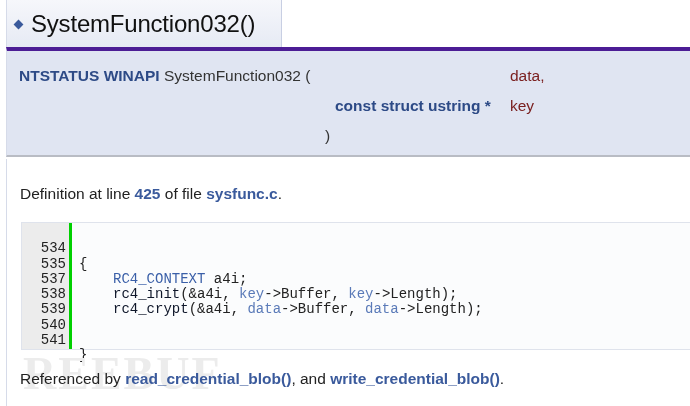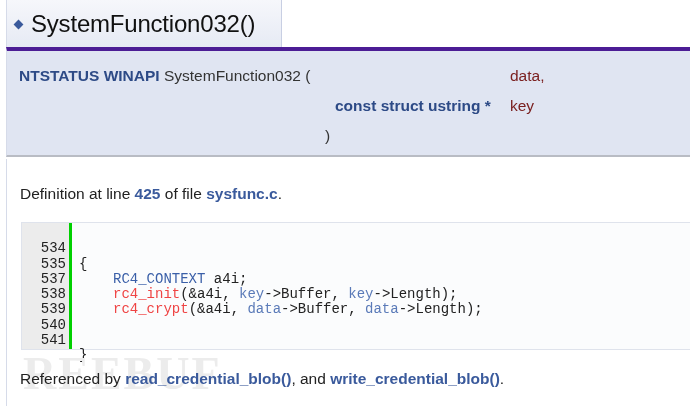--- a/index.html
+++ b/index.html
@@ -55,21 +55,21 @@
       border-right: 3px solid #00d000;
     }
     .lines { position: absolute; top: 3px; left: 0; width: 100%; }
     .line {
       height: 15.3px; line-height: 15.3px; font-family: Liberation Mono, monospace; font-size: 14px;
       white-space: pre; position: relative;
     }
     .ln { position: absolute; left: 0; width: 44px; text-align: right; color: #222; }
     .src { position: absolute; left: 57px; color: #222; }
     .tk-type { color: #3a5fa8; }
-    .tk-fn { color: #ef4444; margin-top: 20px; }
+    .tk-fn { color: #0f172a; margin-top: 20px; }
     .tk-var { color: #5a7ab8; }
     .tk-ret { color: #d07000; }
 
     .ref-line {
       position: absolute; left: 13px; top: 211px; font-size: 15.5px; color: #222; z-index: 2;
     }
     .watermark {
       position: absolute; left: 19px; top: 345px; height: 56px; width: 180px; z-index: 1;
       display: flex; align-items: center;
     }

